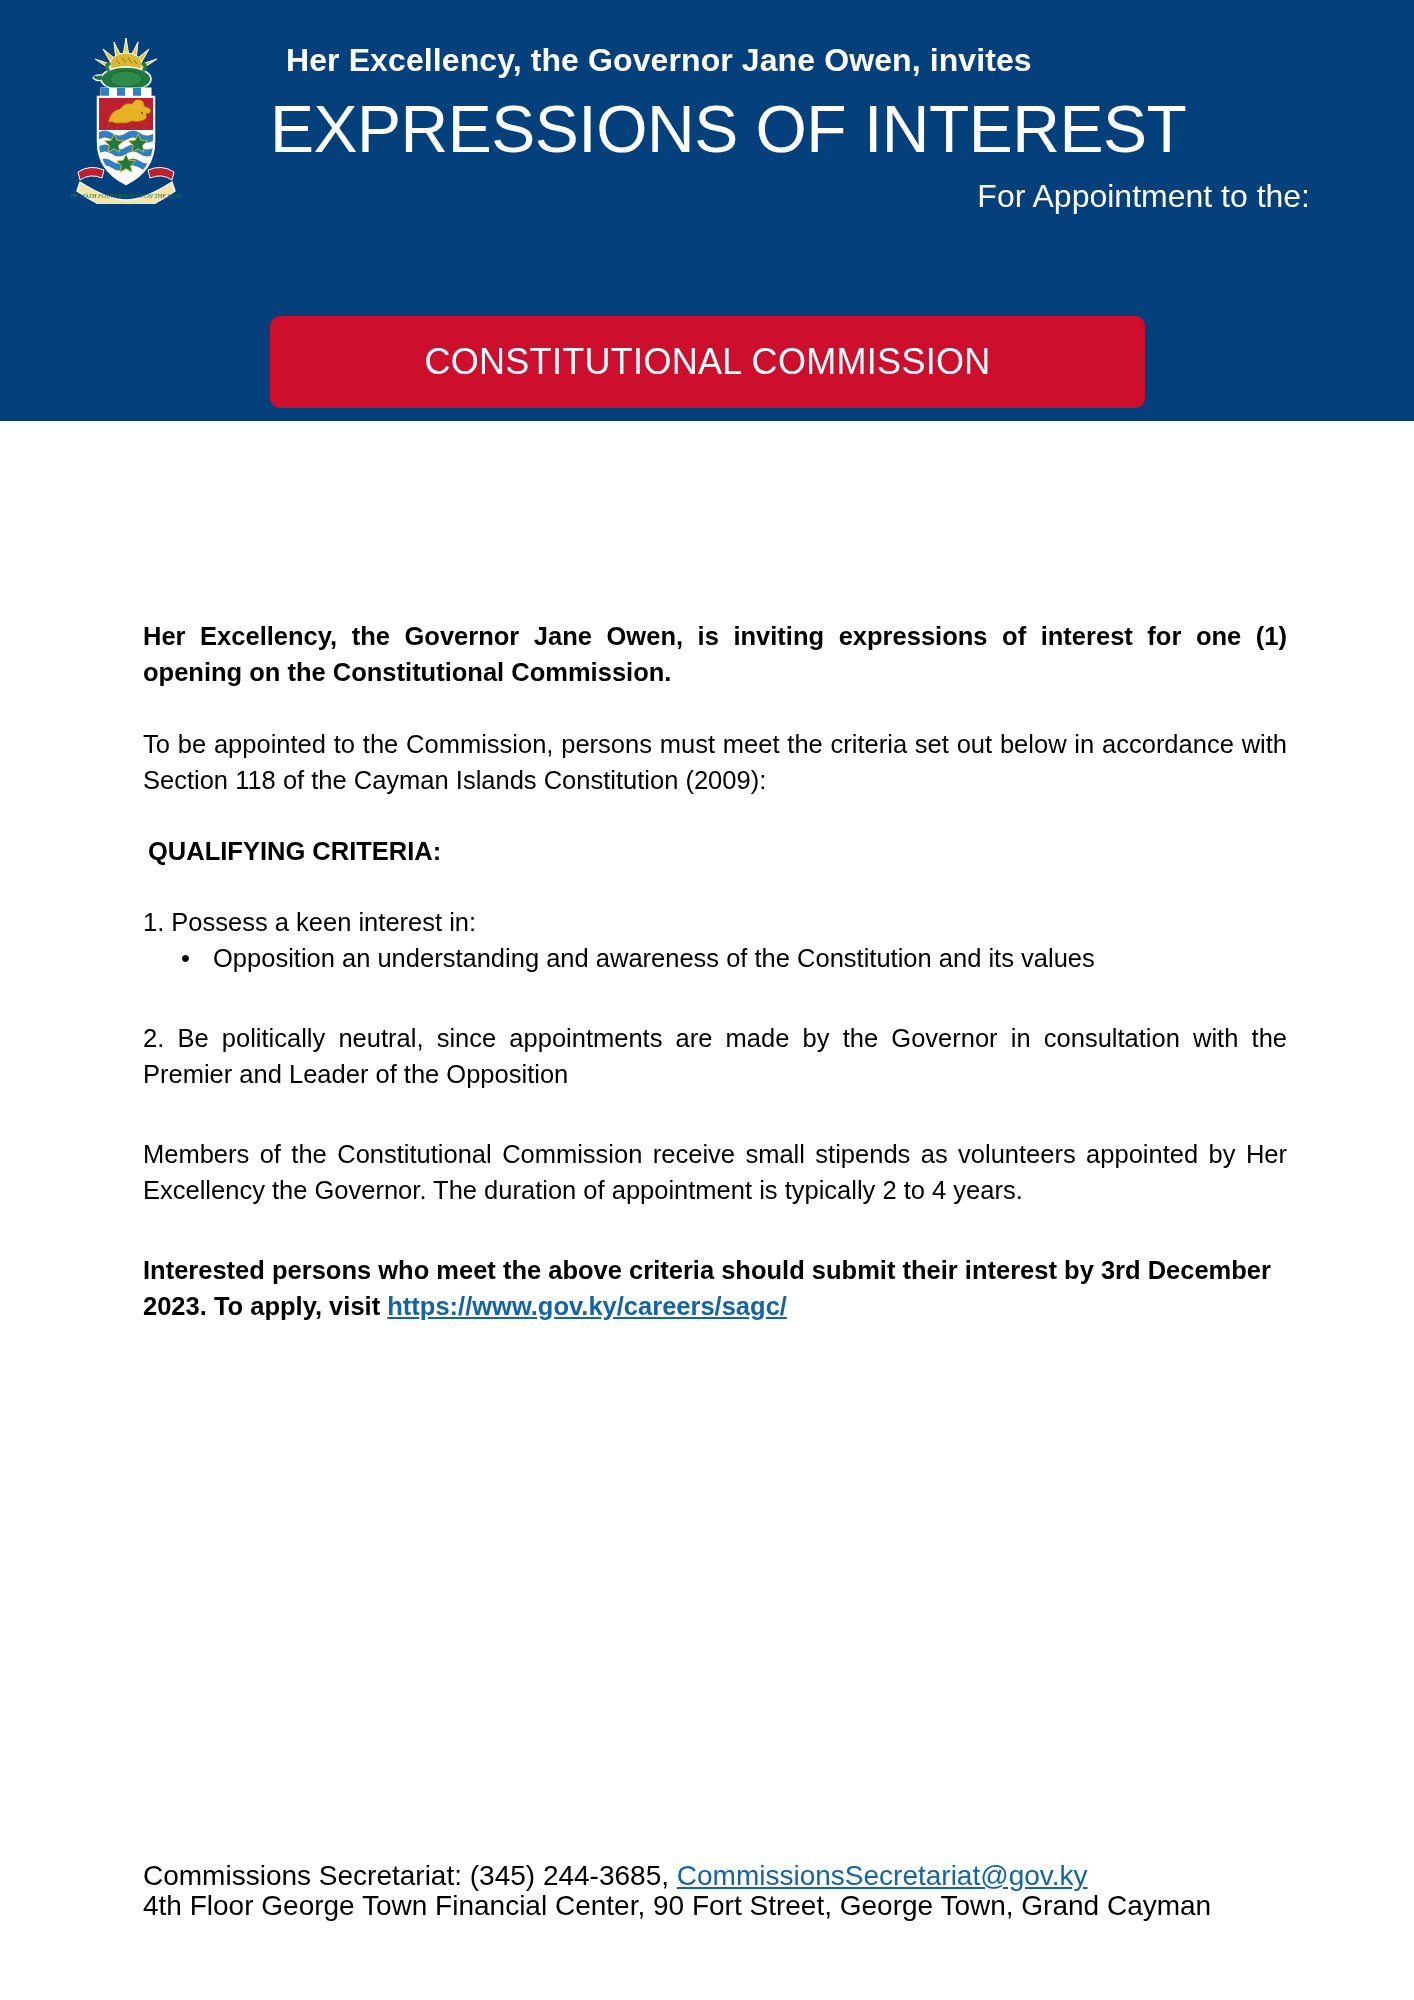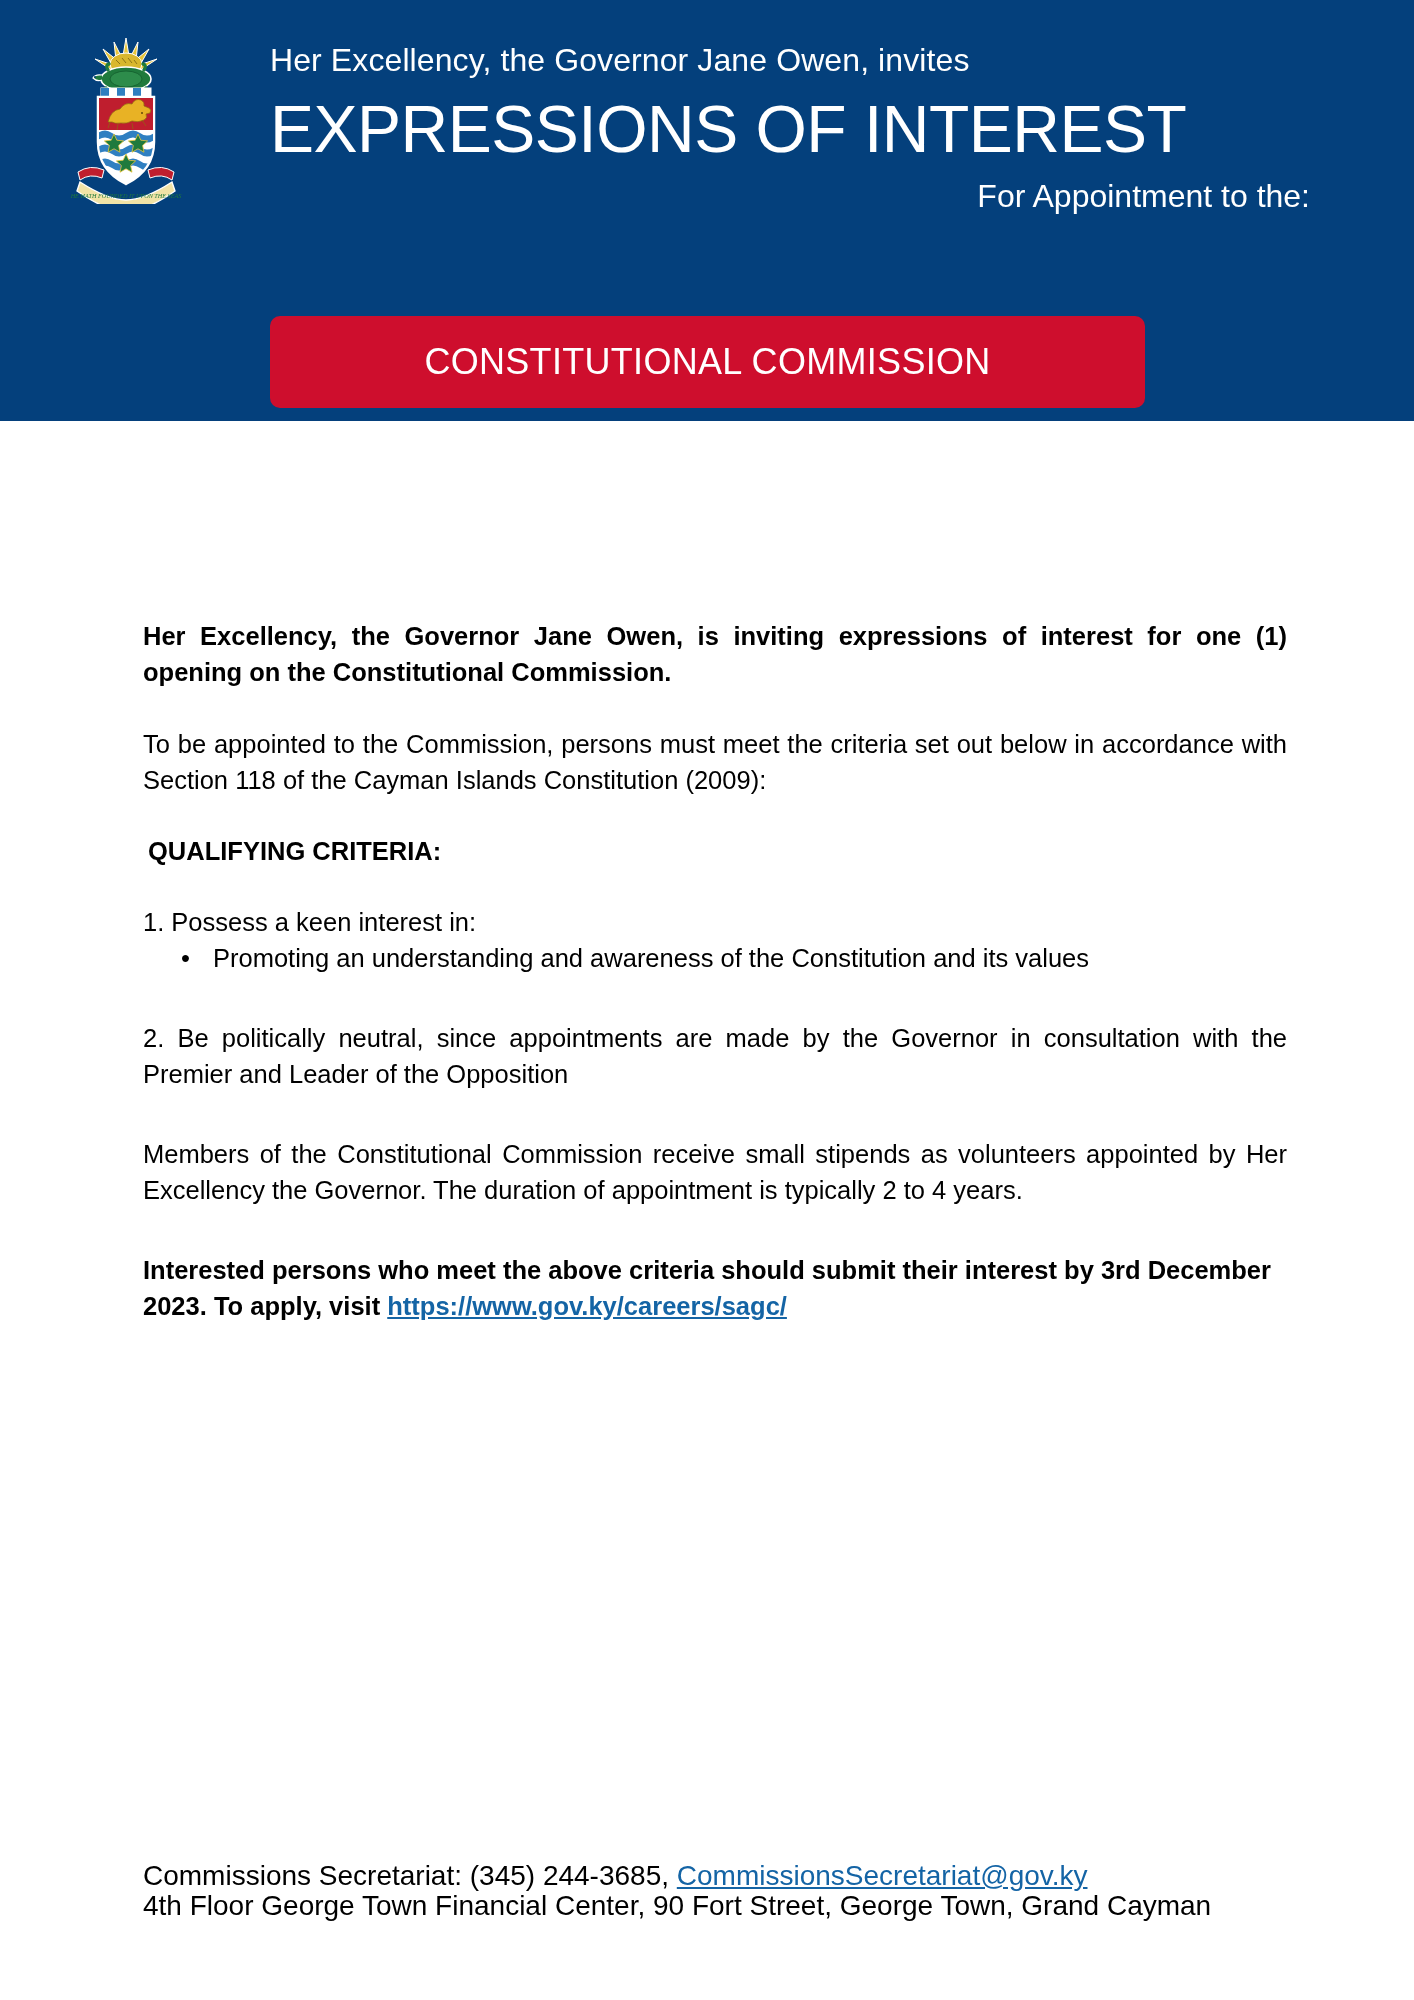--- a/index.html
+++ b/index.html
@@ -44,23 +44,24 @@
   .header-text {
     position: absolute;
     left: 270px;
     top: 40px;
     width: 1040px;
   }
   .eyebrow {
     color: #ffffff;
     font-size: 32px;
     line-height: 40px;
-    font-weight: 400;
+    font-weight: 700;
     letter-spacing: 0.1px;
     white-space: nowrap;
+    margin-left: 16px;
   }
   .bigtitle {
     color: #ffffff;
     font-size: 66px;
     line-height: 74px;
     font-weight: 400;
     letter-spacing: -0.5px;
     margin-top: 12px;
     white-space: nowrap;
   }
@@ -270,21 +271,21 @@
 
     <div class="gap-md"></div>
 
     <div class="crit-heading">QUALIFYING CRITERIA:</div>
 
     <div class="gap-md"></div>
 
     <p class="para nojust">1. Possess a keen interest in:</p>
 
     <ul class="bullets">
-      <li>Promoting an understanding and awareness of the Constitution and its values</li>
+      <li>Opposition an understanding and awareness of the Constitution and its values</li>
     </ul>
 
     <div class="gap-lg"></div>
 
     <p class="para">2. Be politically neutral, since appointments are made by the Governor in consultation with the Premier and Leader of the Opposition</p>
 
     <div class="gap-lg"></div>
 
     <p class="para">Members of the Constitutional Commission receive small stipends as volunteers appointed by Her Excellency the Governor. The duration of appointment is typically 2 to 4 years.</p>
 

